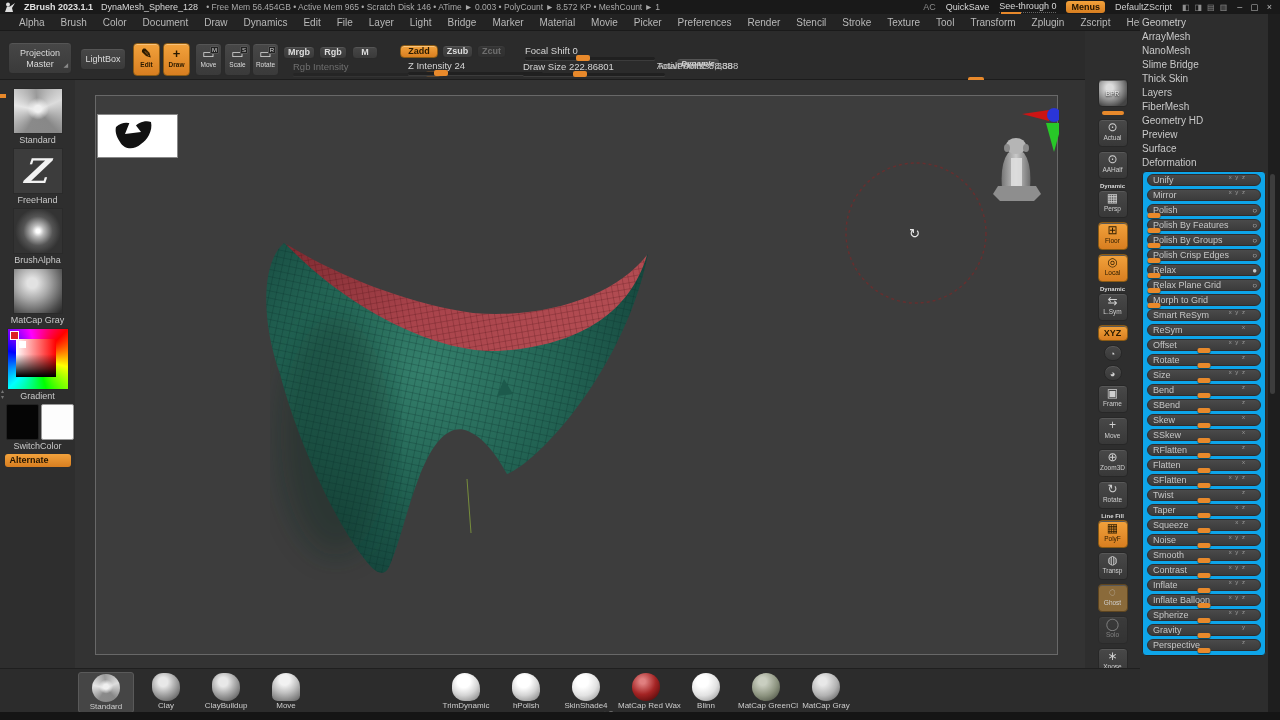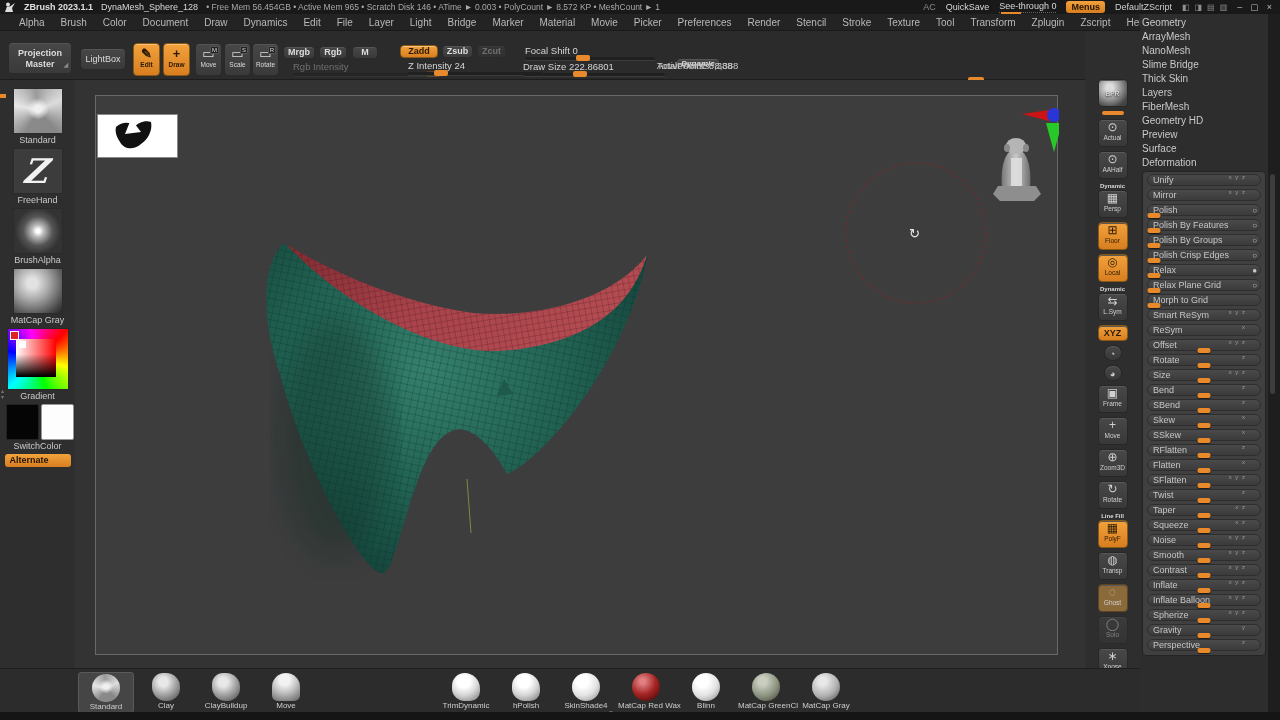--- a/index.html
+++ b/index.html
@@ -29,21 +29,21 @@
   .menubar{position:absolute;left:0;top:14px;width:1140px;height:17px;background:#232323;
            display:flex;align-items:center;padding-left:12px;gap:2px;border-bottom:1px solid #1a1a1a;}
   .menu-item{font-size:10px;color:#b9b9b9;padding:0 7px;cursor:default;}
 
   
   .topshelf{position:absolute;left:0;top:31px;width:1085px;height:49px;background:#2b2b2b;border-bottom:1px solid #1c1c1c;}
   .btn{background:linear-gradient(180deg,#474747,#3a3a3a);border:1px solid #2a2a2a;border-radius:4px;
        color:#dcdcdc;text-align:center;position:absolute;font-size:9px;box-shadow:inset 0 1px 0 #555;}
   .btn.orange{background:linear-gradient(180deg,#f2a23c,#d87e20);color:#2a1a00;border-color:#8a5a14;box-shadow:inset 0 1px 0 #f8c27a;font-weight:bold;}
   .btn.dim{opacity:.38;}
-  .pm-btn{left:8px;top:11px;width:64px;height:32px;line-height:11px;padding-top:5px;font-weight:bold;}
+  .pm-btn{left:8px;top:11px;width:64px;height:32px;line-height:11px;padding-top:5px;font-weight:normal;}
   .pm-btn .fold{position:absolute;right:3px;bottom:2px;font-size:6px;color:#8a8a8a;}
   .lb-btn{left:80px;top:17px;width:46px;height:22px;line-height:20px;}
   .tool-toggle{width:27px;height:33px;top:12px;padding-top:3px;}
   .tool-toggle .tglyph{display:block;font-size:13px;line-height:14px;}
   .tool-toggle .tlab{display:block;font-size:6.5px;line-height:8px;}
   .tool-toggle .badge{position:absolute;top:2px;right:2px;font-size:6px;background:#222;color:#ddd;
                       border:1px solid #555;padding:0 1px;border-radius:1px;line-height:6px;}
   .minibtn{height:13px;line-height:11px;font-size:9px;font-weight:bold;}
   .shelf-label{position:absolute;font-size:9.5px;color:#d5d5d5;white-space:nowrap;}
   .shelf-label.dim{color:#6f6f6f;}
@@ -108,21 +108,21 @@
   .kind-textbtn .lab{font-size:9px;font-weight:bold;line-height:15px;}
   .kind-mini{width:18px;}
   .kind-mini .box{width:18px;height:16px;border-radius:8px;}
   .kind-mini .glyph{font-size:9px;line-height:14px;}
 
   
   .righttray{position:absolute;left:1140px;top:14px;width:128px;height:706px;background:#2d2d2d;padding-top:2px;overflow:hidden;}
   .rt-scrollcol{position:absolute;left:1268px;top:14px;width:12px;height:706px;background:#1e1e1e;}
   .rt-scrollbar{position:absolute;left:2px;top:160px;width:5px;height:220px;background:#3d3d3d;border-radius:3px;}
   .pal{height:14px;line-height:14px;font-size:10px;color:#c9c9c9;padding-left:2px;}
-  .def-box{margin:1px 2px 0;background:#404040;border:1px solid #242424;border-radius:4px;padding:2px 0 1px;}
+  .def-box{margin:1px 2px 0;background:#0ea5e9;border:1px solid #242424;border-radius:4px;padding:2px 0 1px;}
   .defrow{position:relative;height:12px;margin:0 4px 3px;background:linear-gradient(180deg,#4a4a4a,#3b3b3b);
           border:1px solid #2e2e2e;border-radius:7px;}
   .dlabel{position:absolute;left:5px;top:0;font-size:9px;line-height:11px;color:#c6c6c6;white-space:nowrap;}
   .dbadge{position:absolute;right:14px;top:-1px;font-size:6px;color:#9a9a9a;letter-spacing:1px;}
   .dbadge:empty,.dtoggle:empty{display:none;}
   .dtoggle{position:absolute;right:3px;top:0;font-size:8px;line-height:11px;color:#c9c9c9;}
   .dhandle{position:absolute;left:var(--pos,50%);bottom:-3px;transform:translateX(-50%);
            width:13px;height:5px;background:var(--accent);border-radius:2px;box-shadow:0 1px 1px rgba(0,0,0,.6);}
   .repeat-rows{margin:8px 2px 0;}
   .reprow{position:relative;height:12px;margin:0 4px 3px;background:linear-gradient(180deg,#464646,#3a3a3a);

